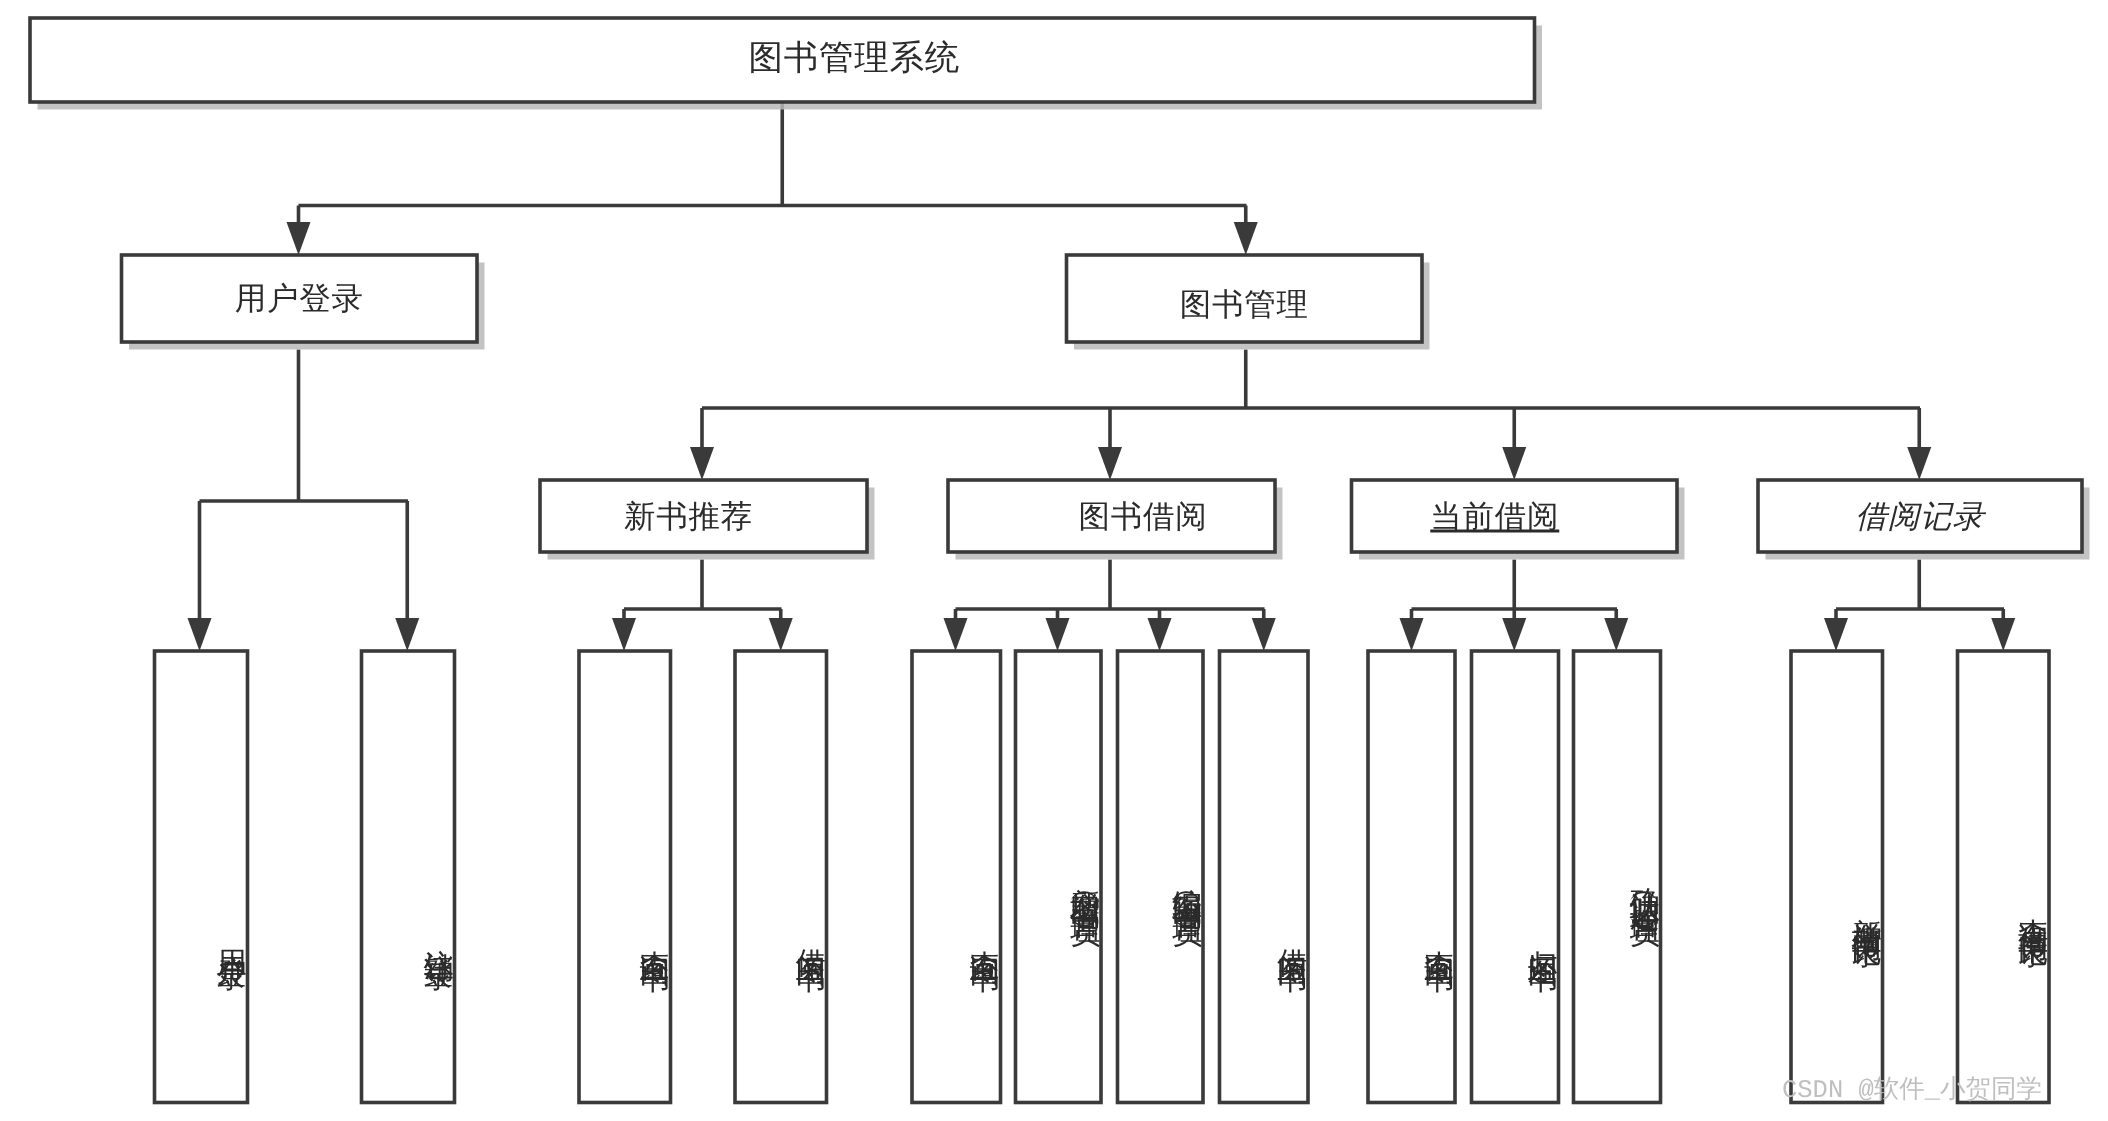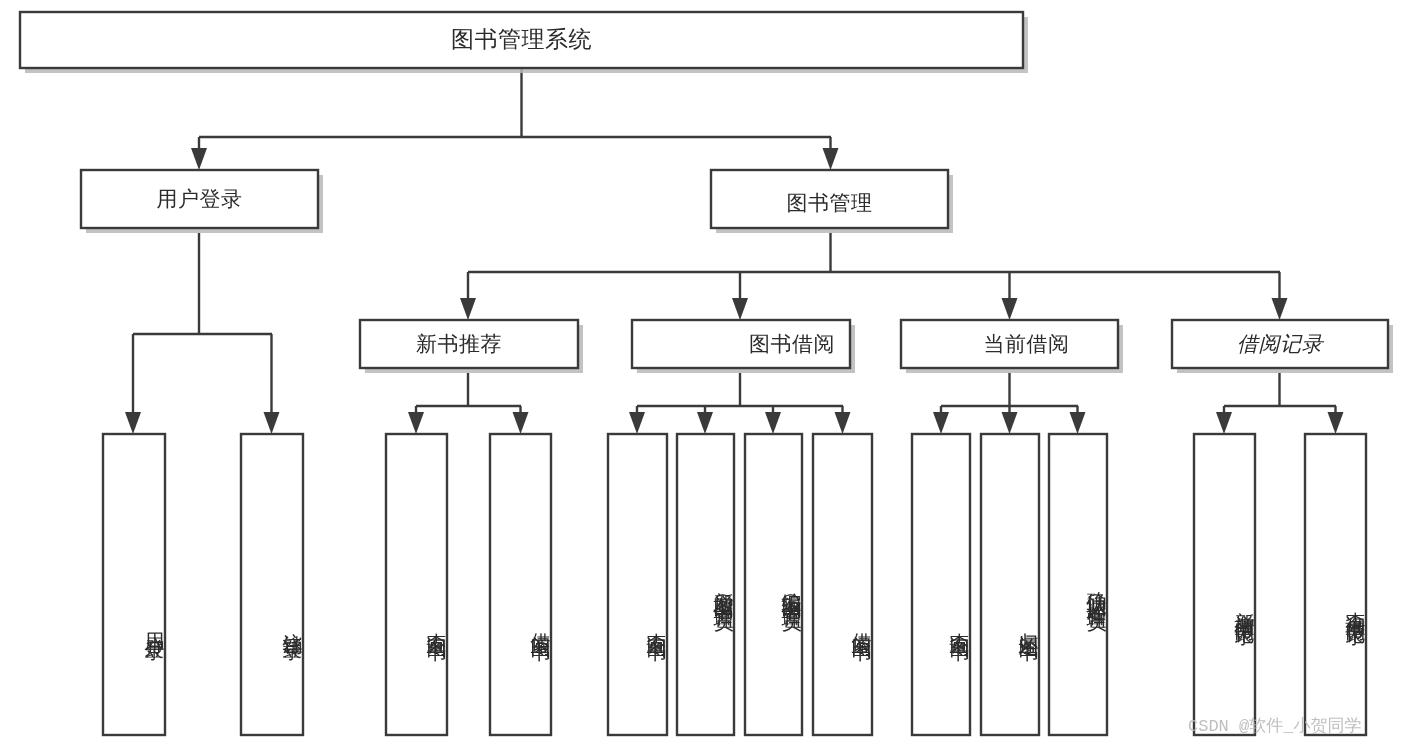--- a/index.html
+++ b/index.html
@@ -209,28 +209,28 @@
 
       <rect class="node-box" x="912" y="434" width="58" height="301"></rect>
       <rect class="node-box" x="981" y="434" width="58" height="301"></rect>
       <rect class="node-box" x="1049" y="434" width="58" height="301"></rect>
 
       <rect class="node-box" x="1194" y="434" width="61" height="301"></rect>
       <rect class="node-box" x="1305" y="434" width="61" height="301"></rect>
     </g>
   </svg>
 
-  <div class="node-label" style="left:20px; top:12px; width:1003px; height:56px; font-size:23px;">图书管理系统</div>
+  <div class="node-label" style="left:20px; top:12px; width:1003px; height:56px; font-size:23px;padding-left:48px;">图书管理系统</div>
 
   <div class="node-label" style="left:81px; top:170px; width:237px; height:58px;">用户登录</div>
   <div class="node-label" style="left:711px; top:170px; width:237px; height:66px;">图书管理</div>
 
   <div class="node-label" style="left:360px; top:320px; width:198px; height:48px;">新书推荐</div>
-  <div class="node-label" style="left:632px; top:320px; width:260px; height:48px;padding-left:30px;">图书借阅</div>
-  <div class="node-label" style="left:918px; top:320px; width:217px; height:48px;">当前借阅</div>
+  <div class="node-label" style="left:632px; top:320px; width:260px; height:48px;">图书借阅</div>
+  <div class="node-label" style="left:888px; top:320px; width:217px; height:48px;text-decoration:underline;">当前借阅</div>
   <div class="node-label" style="left:1172px; top:320px; width:216px; height:48px;font-style:italic;">借阅记录</div>
 
   <div class="node-label vertical" style="left:103px; top:505px; width:62px; height:230px;">用户登录</div>
   <div class="node-label vertical" style="left:241px; top:505px; width:62px; height:230px;">注销登录</div>
 
   <div class="node-label vertical" style="left:386px; top:505px; width:61px; height:230px;">查询图书</div>
   <div class="node-label vertical" style="left:490px; top:505px; width:61px; height:230px;">借阅图书</div>
 
   <div class="node-label vertical" style="left:608px; top:505px; width:59px; height:230px;">查询图书</div>
   <div class="node-label vertical tall" style="left:677px; top:440px; width:57px; height:295px;">新增图书（管理员）</div>

